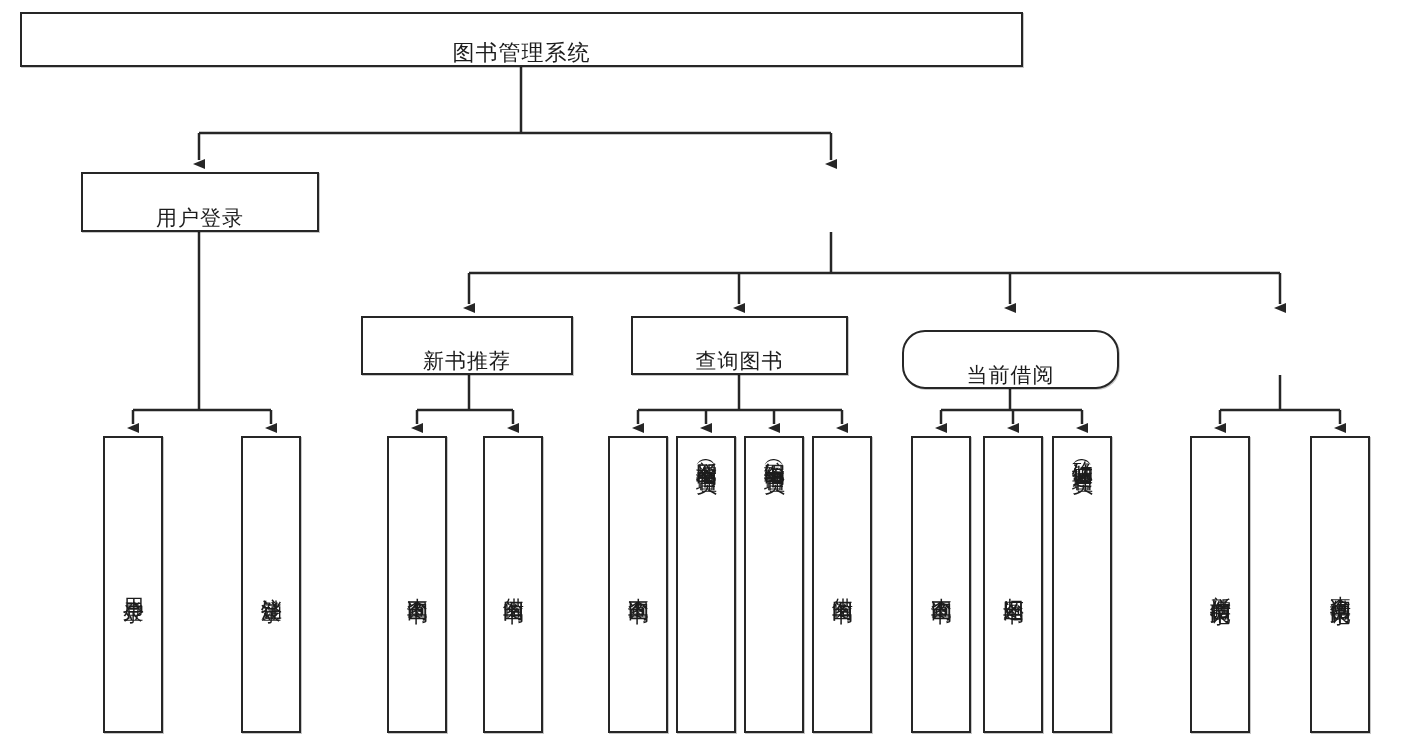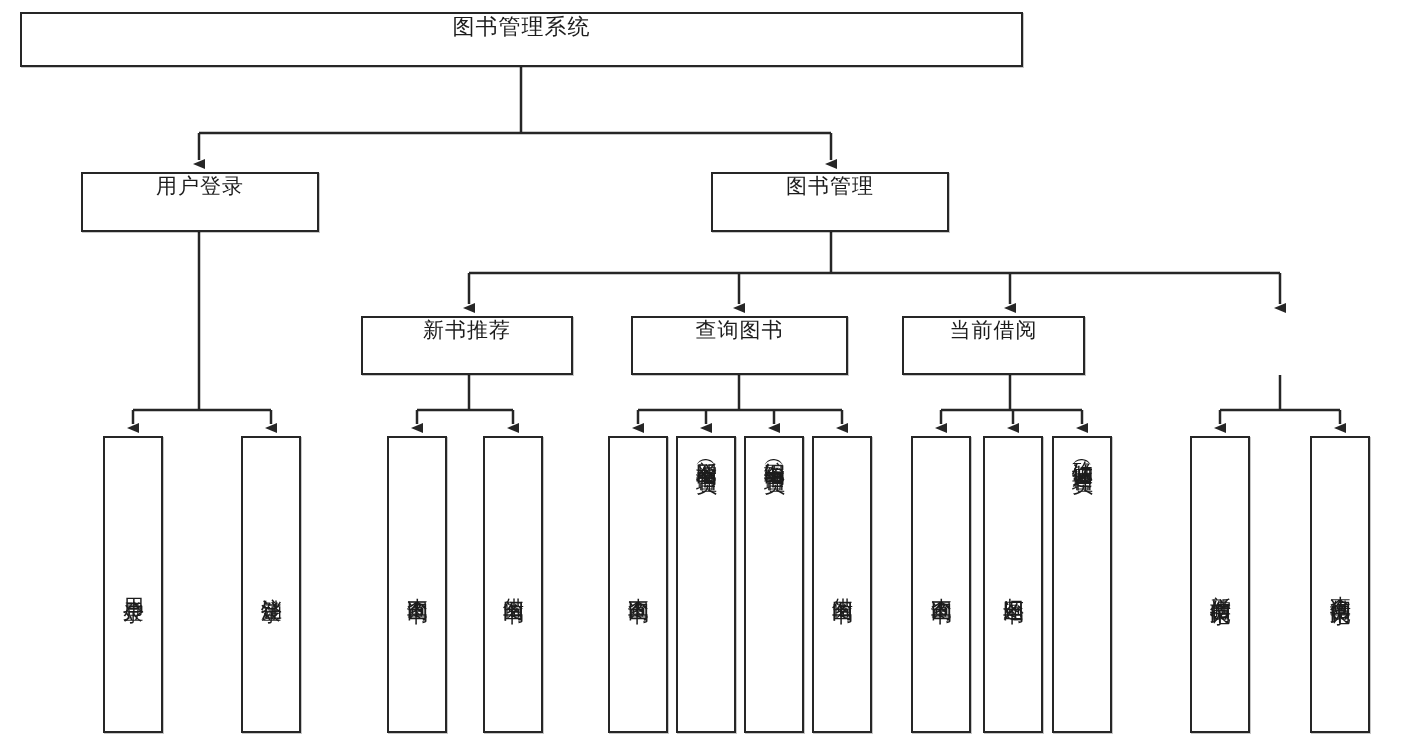--- a/index.html
+++ b/index.html
@@ -26,21 +26,21 @@
     height: 747px;
     pointer-events: none;
   }
   .node {
     position: absolute;
     box-sizing: border-box;
     background: #ffffff;
     border: 2px solid #262626;
     box-shadow: 1px 1px 0 0 rgba(0,0,0,0.22);
     display: flex;
-    align-items: flex-start;
+    align-items: flex-end;
     justify-content: center;
     z-index: 2;
   }
   .node .label {
     font-size: 21px;
     line-height: 1.15;
     letter-spacing: 1px;
     color: #1c1c1c;
     white-space: nowrap;
   }
@@ -128,31 +128,28 @@
     </g>
   </svg>
 
   <div class="node root" style="left:20px; top:12px; width:1003px; height:55px;">
     <span class="label">图书管理系统</span>
   </div>
 
   <div class="node" style="left:81px; top:172px; width:238px; height:60px;">
     <span class="label">用户登录</span>
   </div>
-  <div class="node" style="left:711px; top:172px; width:238px; height:60px;">
-    <span class="label">图书管理</span>
-  </div>
 
   <div class="node" style="left:361px; top:316px; width:212px; height:59px;">
     <span class="label">新书推荐</span>
   </div>
   <div class="node" style="left:631px; top:316px; width:217px; height:59px;">
     <span class="label">查询图书</span>
   </div>
-  <div class="node" style="left:902px; top:316px; width:183px; height:59px;">
+  <div class="node" style="left:902px; top:330px; width:217px; height:59px;border-radius:23px;">
     <span class="label">当前借阅</span>
   </div>
 
   <div class="node leaf center-text" style="left:103px; top:436px; width:60px; height:297px;">
     <span class="label">用户登录</span>
   </div>
   <div class="node leaf center-text" style="left:241px; top:436px; width:60px; height:297px;">
     <span class="label">注销登录</span>
   </div>
   <div class="node leaf center-text" style="left:387px; top:436px; width:60px; height:297px;">

